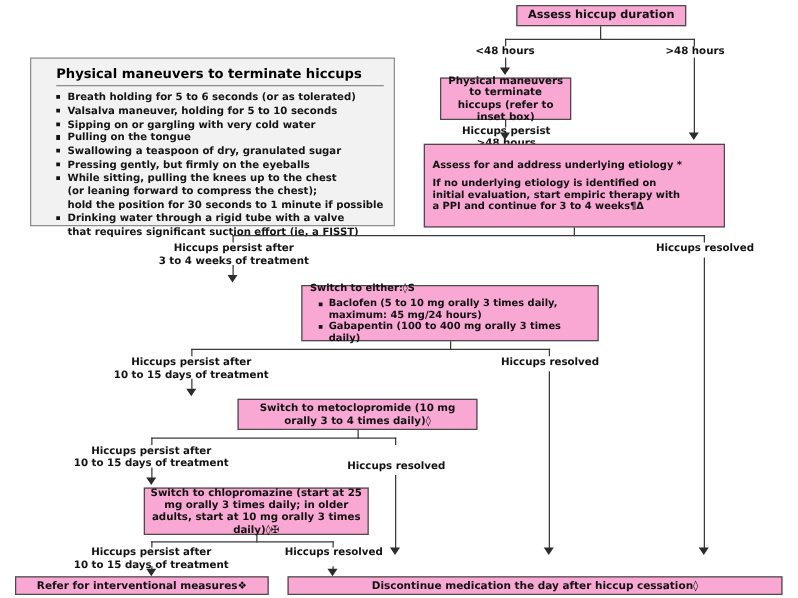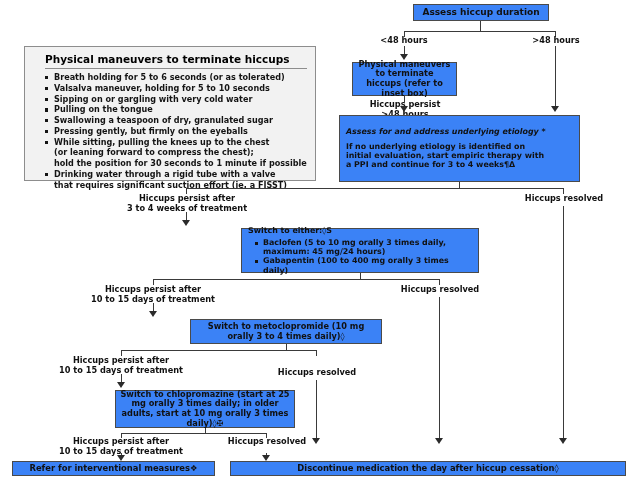--- a/index.html
+++ b/index.html
@@ -12,21 +12,21 @@
     width: 638px;
     height: 478px;
     background: #ffffff;
     font-family: "DejaVu Sans", sans-serif;
     overflow: hidden;
   }
   .box {
     position: absolute;
     box-sizing: border-box;
     border: 1.4px solid #4a4a4a;
-    background: #3b82f6;
+    background: #f9a8d4;
     font-weight: bold;
     color: #111111;
     line-height: 1.18;
     display: flex;
     align-items: center;
     justify-content: center;
     text-align: center;
     padding: 2px 4px;
   }
   .box.left-align {
@@ -171,21 +171,21 @@
 (refer to inset box)</div>
 
   <div class="vline" style="left:404px; top:96px; height:6px;"></div>
   <div class="lbl" style="left:354px; top:100px; width:102px; font-size:8.2px;">Hiccups persist
 &gt;48 hours</div>
   <div class="vline" style="left:404px; top:120px; height:6px;"></div>
 
   <div class="arrow" style="left:400px; top:106px;"></div>
 
   <div class="box left-align" style="left:339px; top:115px; width:241px; height:67px; font-size:7.9px; flex-direction:column; justify-content:center;">
-    <div style="white-space:pre-line; margin-bottom:5px;font-style:italic;">Assess for and address underlying etiology *</div>
+    <div style="white-space:pre-line; margin-bottom:5px;">Assess for and address underlying etiology *</div>
     <div style="white-space:pre-line;">If no underlying etiology is identified on
 initial evaluation, start empiric therapy with
 a PPI and continue for 3 to 4 weeks¶Δ</div>
   </div>
 
   <div class="vline" style="left:459px; top:182px; height:7px;"></div>
   <div class="hline" style="left:186px; top:188px; width:378px;"></div>
   <div class="vline" style="left:186px; top:188px; height:6px;"></div>
   <div class="vline" style="left:563px; top:188px; height:6px;"></div>
 

